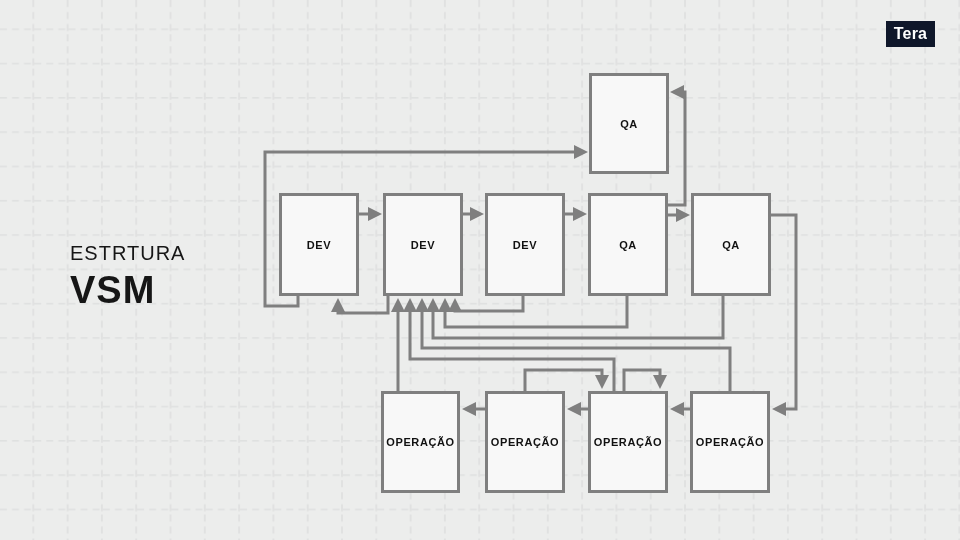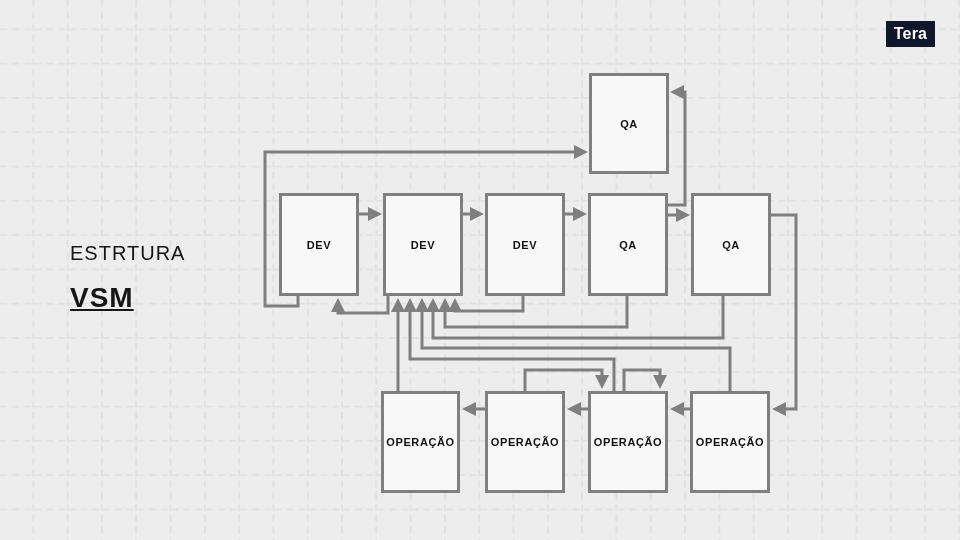--- a/index.html
+++ b/index.html
@@ -13,23 +13,22 @@
     background:#ecedec;
     overflow:hidden;
   }
   .layer{position:absolute;left:0;top:0;}
   
   .title-block{position:absolute;left:70px;top:242px;color:#161616;}
   .title-line1{
     font-size:20px;font-weight:400;letter-spacing:1px;line-height:22px;
   }
   .title-line2{
-    font-size:28px;font-weight:800;letter-spacing:1px;line-height:36px;
-    margin-top:16px;
-    text-decoration:underline;
+    font-size:38px;font-weight:800;letter-spacing:1px;line-height:36px;
+    margin-top:8px;
   }
   
   .logo{
     position:absolute;left:886px;top:21px;width:49px;height:26px;
     background:#0f172a;color:#ffffff;
     display:flex;align-items:center;justify-content:center;
     font-size:16px;font-weight:700;letter-spacing:0.2px;
   }
   
   .node{

